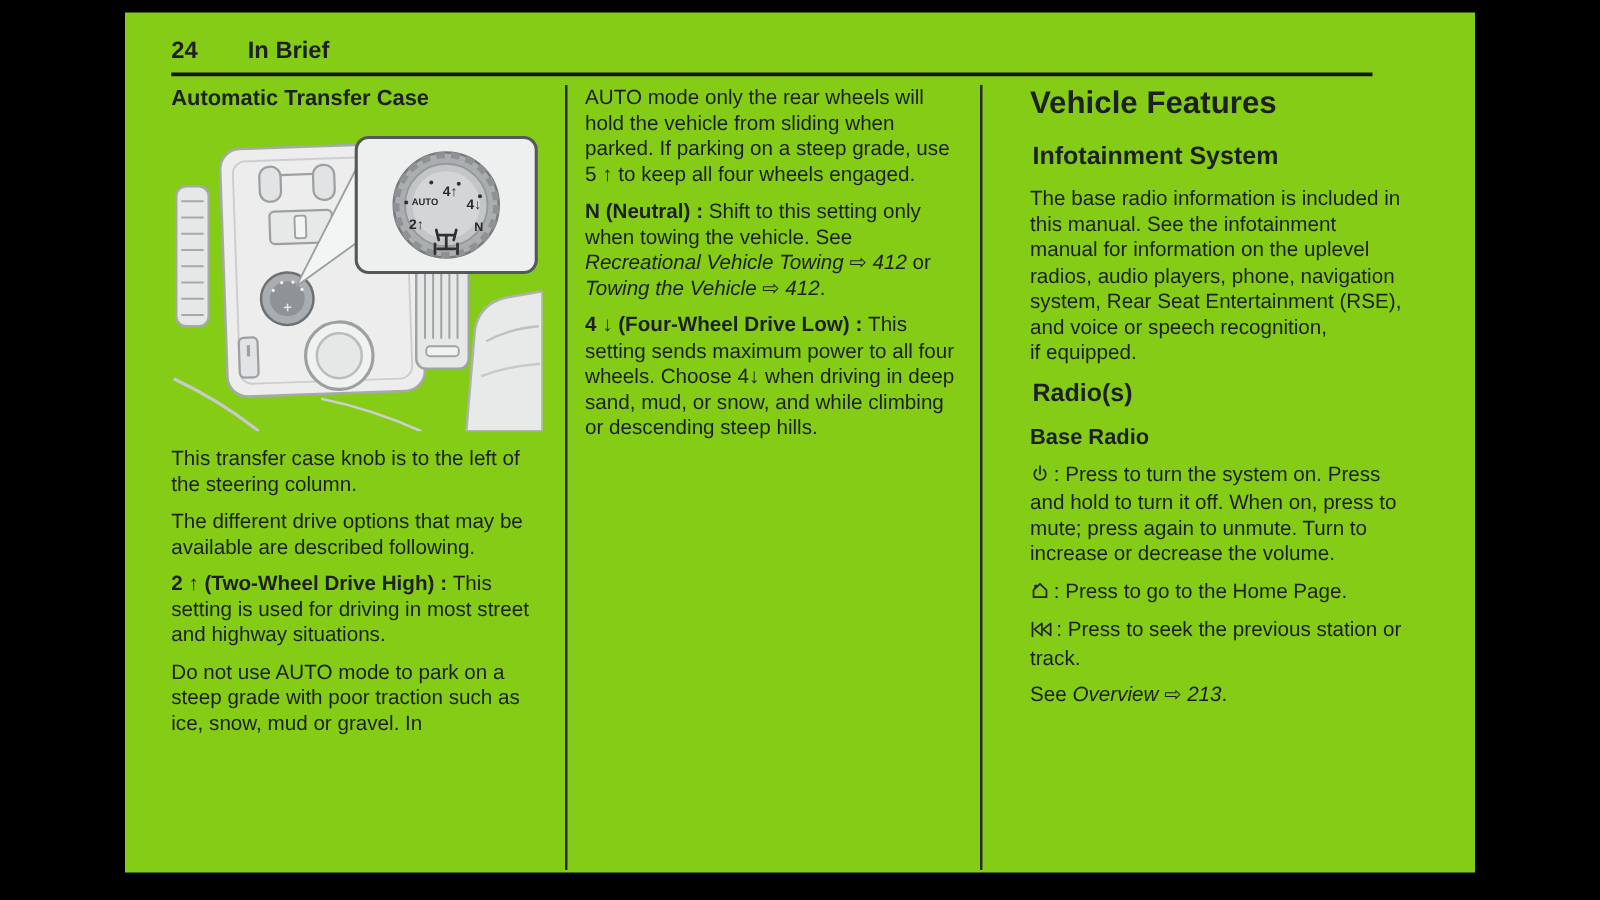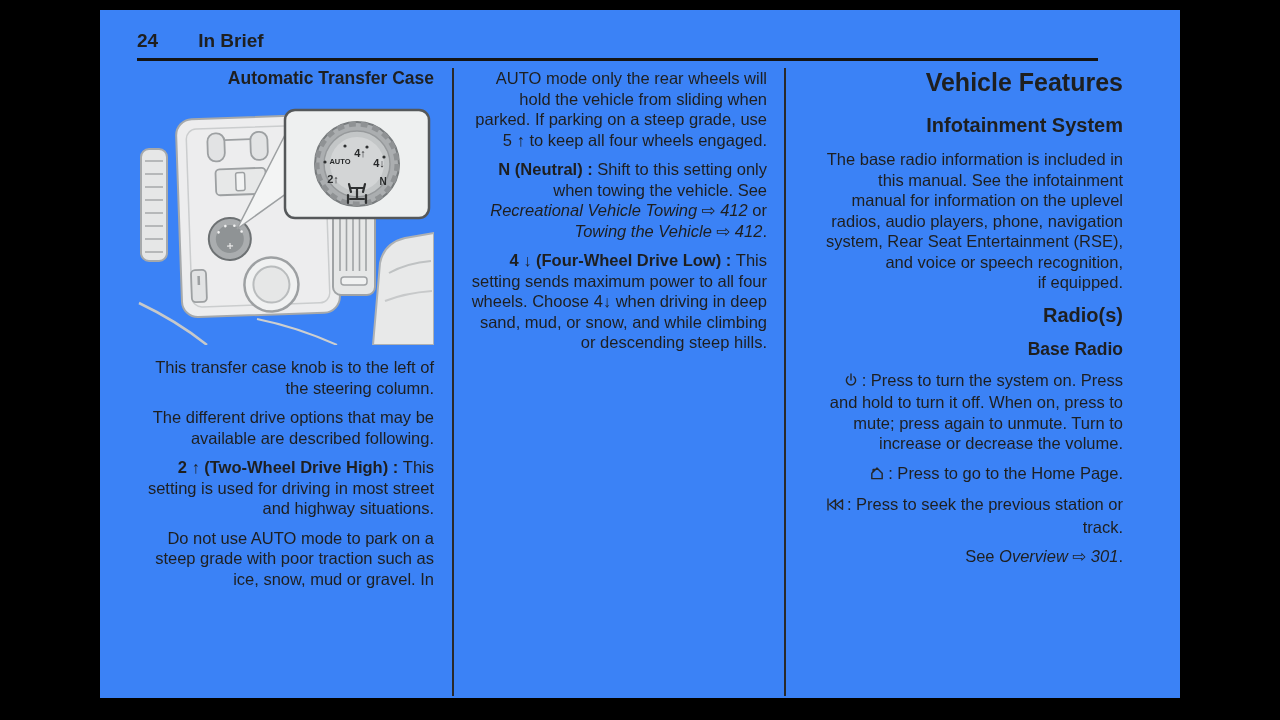--- a/index.html
+++ b/index.html
@@ -1,31 +1,31 @@
 <!DOCTYPE html>
 <html><head>
 <meta charset="utf-8">
 <style>
   html,body{margin:0;padding:0;background:#000;}
   body{width:1280px;height:720px;overflow:hidden;
        font-family:"Liberation Sans","DejaVu Sans",sans-serif;color:#1e1f20;}
   .stage{position:relative;width:1280px;height:720px;background:#000;}
-  .page{position:absolute;left:100px;top:10px;width:1080px;height:688px;background:#3b82f6;}
+  .page{position:absolute;left:100px;top:10px;width:1080px;height:688px;background:#84cc16;}
 
   
   .pg-header{position:absolute;left:37px;top:20px;font-size:19px;font-weight:bold;white-space:nowrap;}
   .pg-header .sect-title{margin-left:40px;}
   .header-rule{position:absolute;left:37px;top:48px;width:961px;height:3px;background:#141414;}
 
   
   .vrule{position:absolute;top:58px;height:628px;width:1.5px;background:#2a2a2a;}
   .v1{left:352px;} .v2{left:684px;}
 
   
-  .col{position:absolute;top:58px;font-size:16.5px;line-height:20.5px;text-align:right;}
+  .col{position:absolute;top:58px;font-size:16.5px;line-height:20.5px;}
   .c1{left:37px;width:297px;}
   .c2{left:368px;width:299px;}
   .c3{left:724px;width:299px;}
 
   p{margin:0 0 9px 0;}
   .sect{margin-top:5px;}
   .lead{font-weight:bold;}
   .it{font-style:italic;}
   .prewrap{white-space:pre-line;}
 
@@ -164,17 +164,17 @@
               <path d="M4.4 6.9 V4.3 H6.3"></path>
             </svg></span><span>: Press to go to the Home Page.</span></p>
 
       <p class="icon-item"><span class="glyph"><svg width="18" height="15" viewBox="0 0 18 14" fill="none" stroke="#242628" stroke-width="1.4" stroke-linejoin="round" stroke-linecap="round">
               <path d="M2 1.5 V12.5"></path>
               <path d="M9.5 2.2 L3.5 7 L9.5 11.8 Z"></path>
               <path d="M16.5 2.2 L10.5 7 L16.5 11.8 Z"></path>
             </svg></span><span>: Press to seek the previous station or track.</span></p>
 
 
-      <p><span>See </span><span class="it">Overview ⇨ 301</span><span>.</span></p>
+      <p><span>See </span><span class="it">Overview ⇨ 213</span><span>.</span></p>
     </section>
 
   </div>
 </div>
 
 </body></html>

